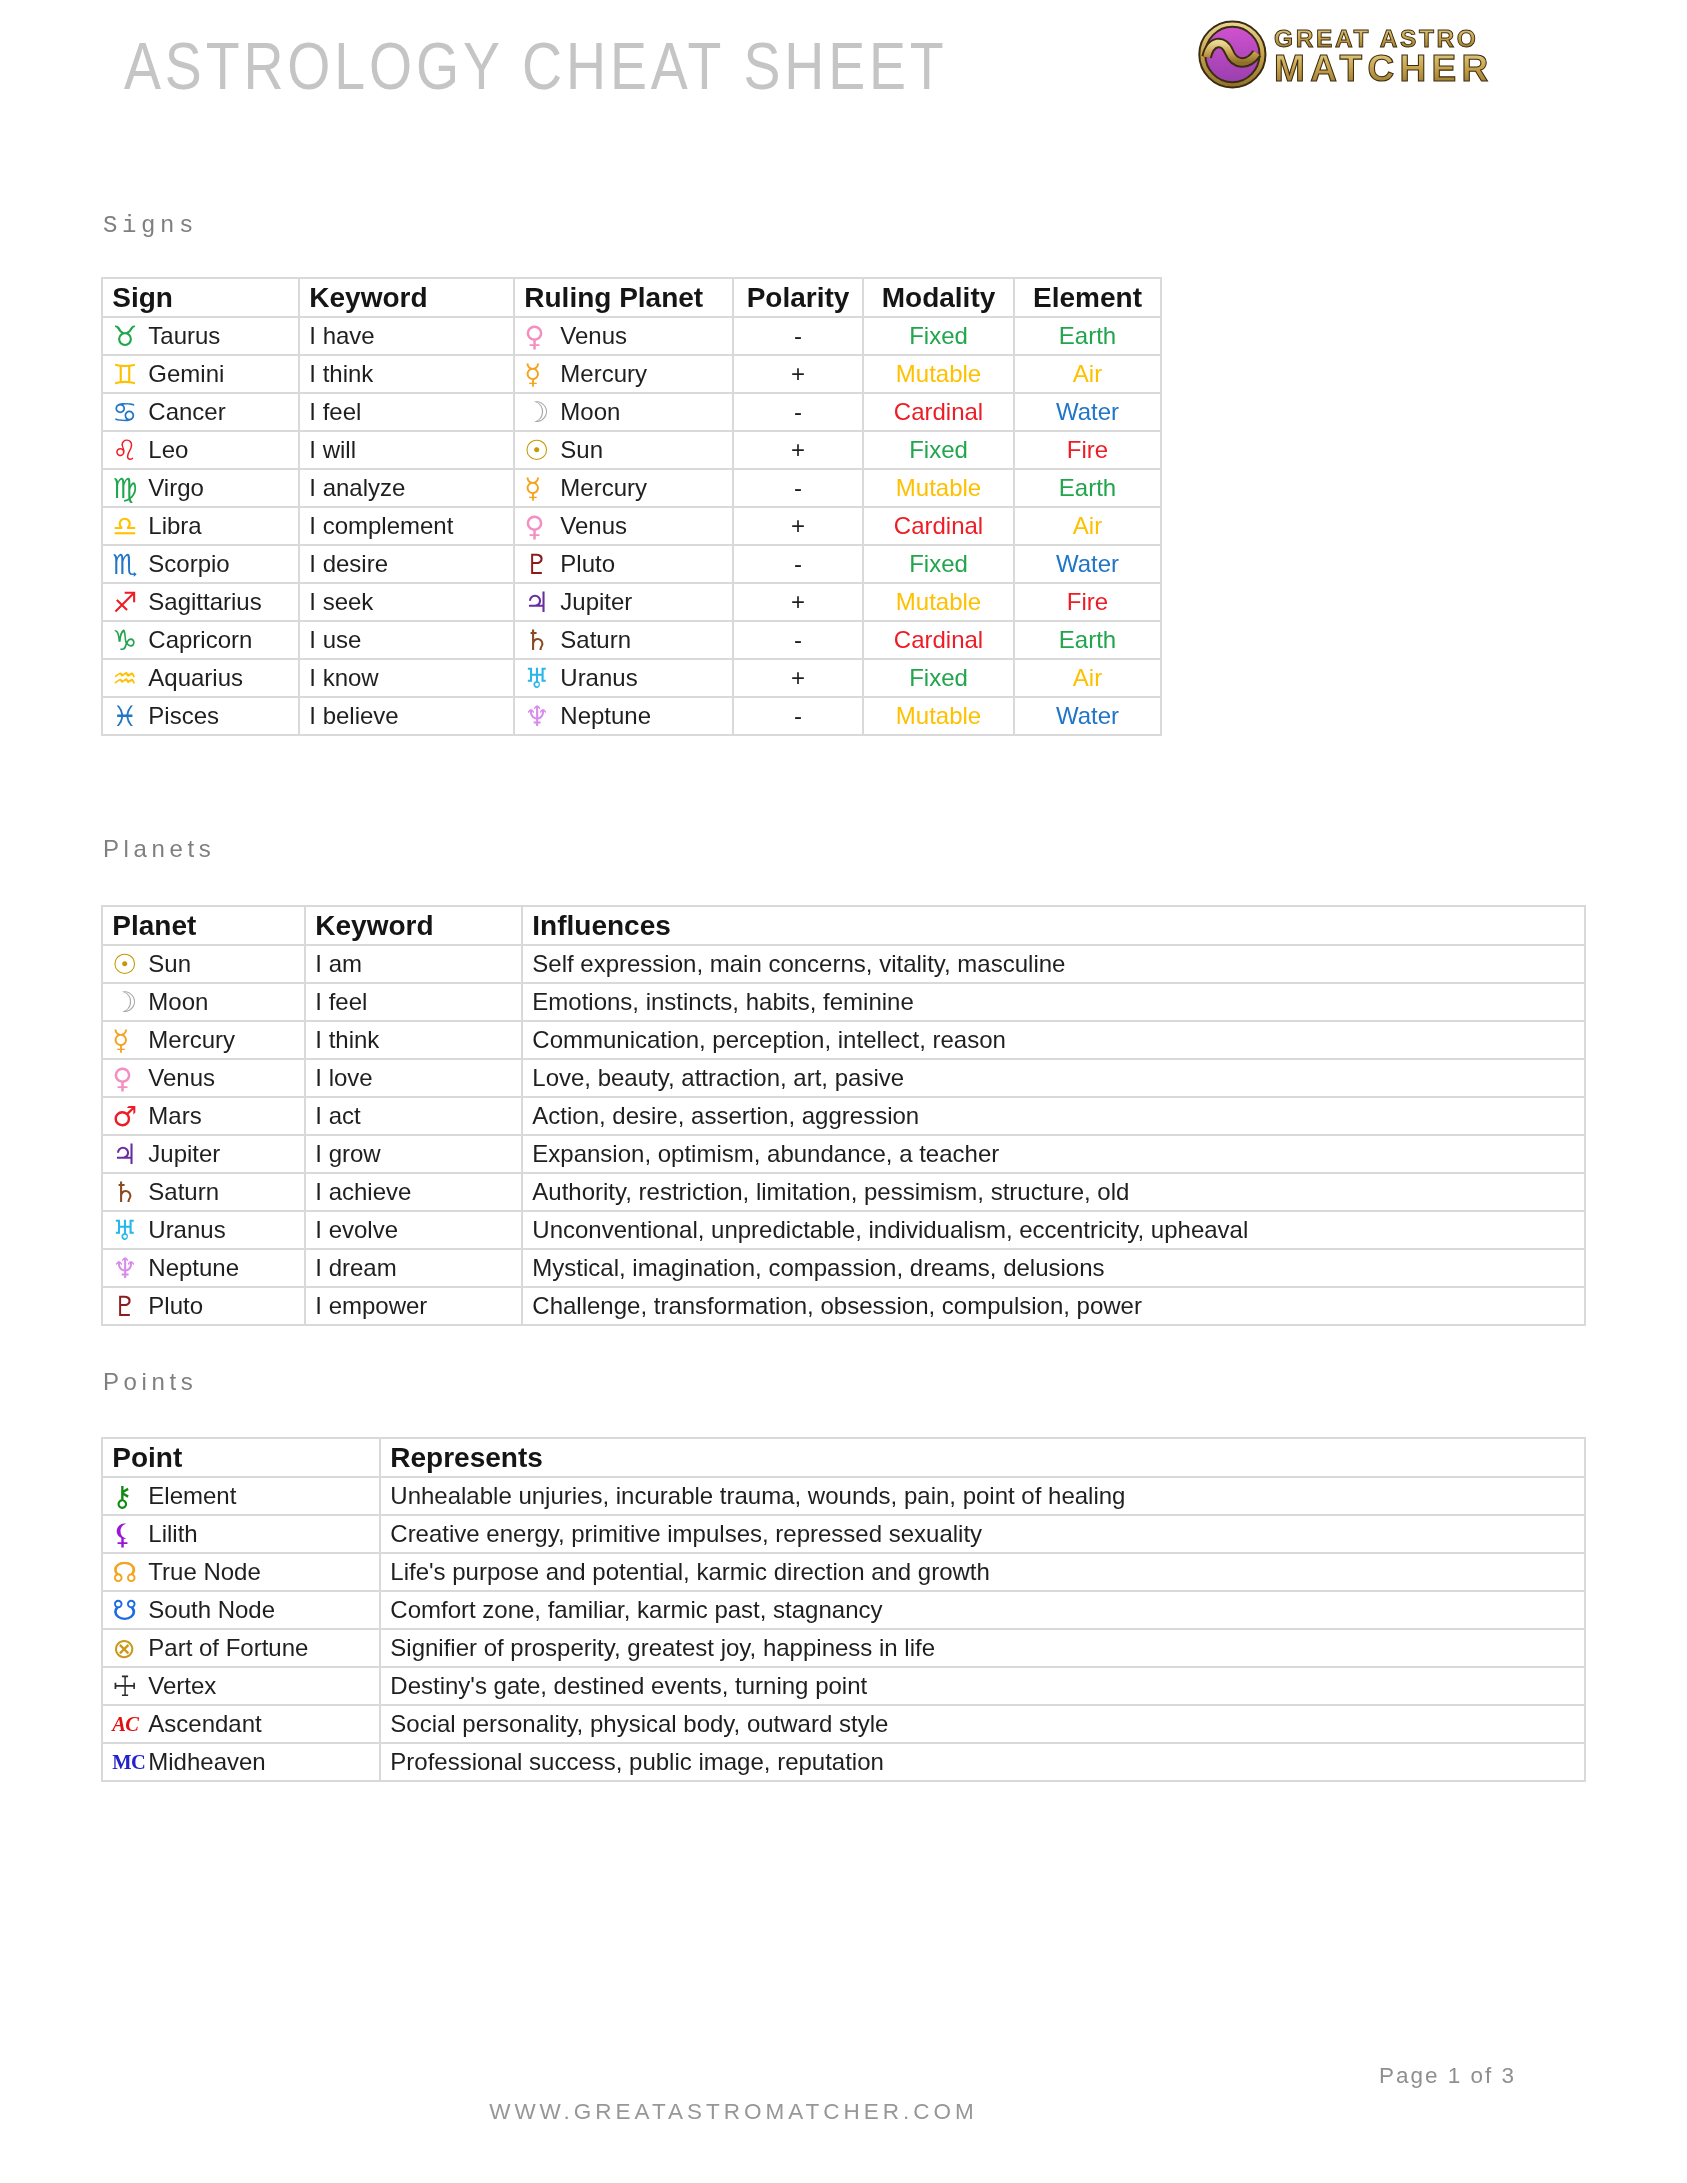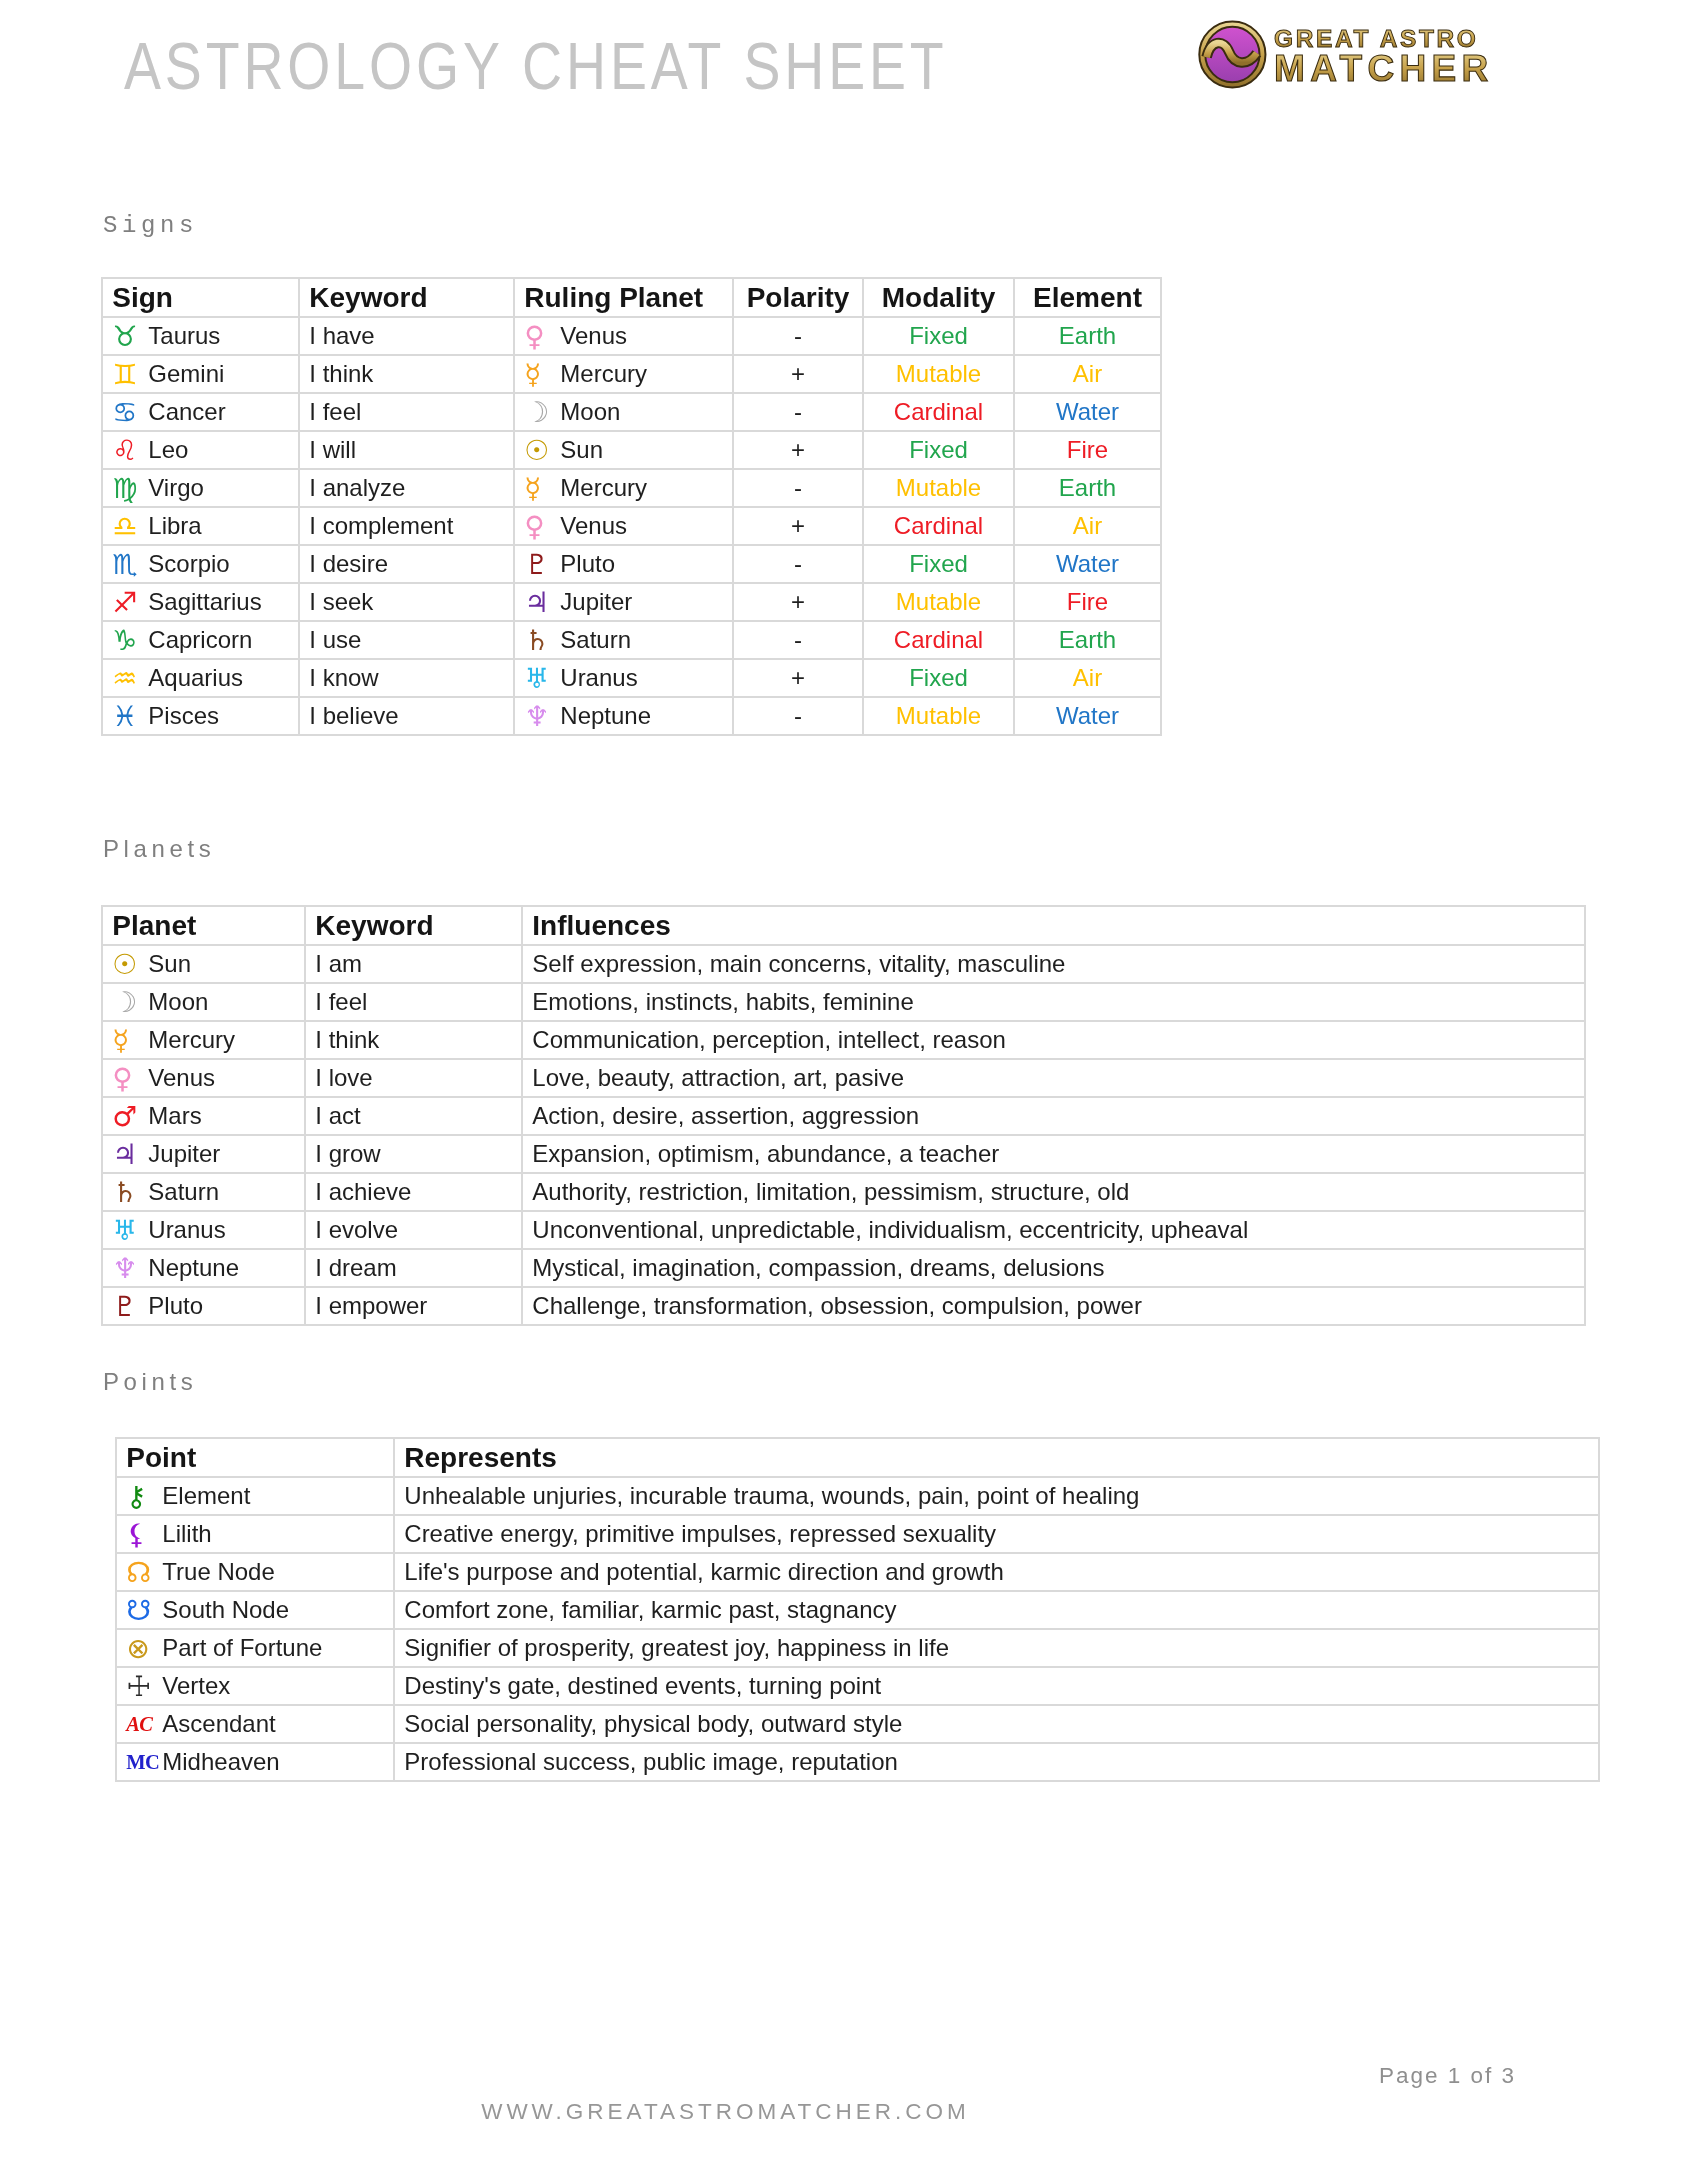--- a/index.html
+++ b/index.html
@@ -20,37 +20,37 @@
   .sec-heading{position:absolute;left:103px;margin:0;font-size:24px;font-weight:400;
                color:#7f7f7f;letter-spacing:4.6px;}
   #heading-signs{top:212px;font-family:Liberation Mono, monospace;}
   #heading-planets{top:835px;}
   #heading-points{top:1368px;}
 
   
   table{border-collapse:collapse;table-layout:fixed;position:absolute;background:#fff;}
   #table-signs{left:101px;top:277px;width:1059px;}
   #table-planets{left:101px;top:905px;width:1483px;}
-  #table-points{left:101px;top:1437px;width:1483px;margin-left:14px;}
+  #table-points{left:101px;top:1437px;width:1483px;}
   th,td{border:2px solid #d9d9d9;overflow:hidden;white-space:nowrap;}
   th{font-size:28px;font-weight:700;color:#151515;text-align:left;
      height:37px;padding:0 0 0 9.3px;}
   th.c-center{text-align:center;padding:0;}
   td{font-size:24px;height:36px;padding:0 0 0 9.3px;color:#1f1f1f;}
   td.c-center{text-align:center;padding:0;}
 
   .sym{display:inline-block;min-width:36px;font-family:"DejaVu Sans",sans-serif;
        font-size:28px;line-height:1;vertical-align:-2px;}
   .sym-letters{font-family:"Liberation Serif",serif;font-size:20.5px;font-weight:700;
        letter-spacing:-0.7px;vertical-align:1.3px;}
 
   
   .page-label{position:absolute;top:2063px;right:171px;font-size:22.5px;color:#8f8f8f;
               letter-spacing:2px;}
-  .website{position:absolute;top:2099px;left:0;width:1451px;text-align:center;
+  .website{position:absolute;top:2099px;left:8px;width:1451px;text-align:center;
            font-size:22.5px;color:#979797;letter-spacing:4px;}
 </style>
 </head>
 <body>
 
 <div class="page">
 
   <h1 class="doc-title"><span class="squeeze">ASTROLOGY CHEAT SHEET</span></h1>
 
   <svg class="logo" viewBox="0 0 600 104">

